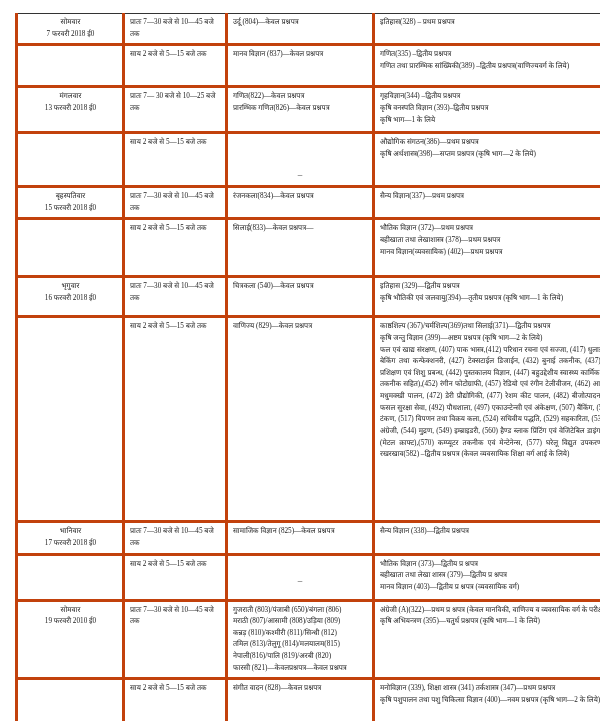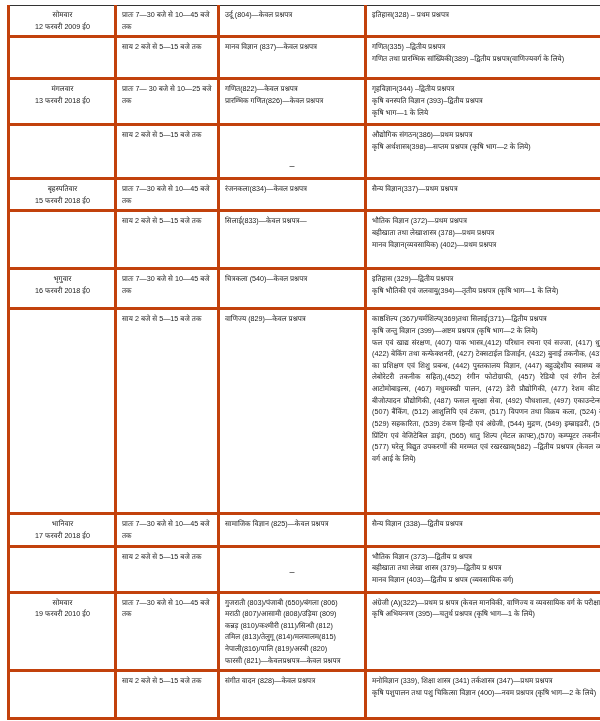--- a/index.html
+++ b/index.html
@@ -7,21 +7,22 @@
   body{
     width:600px;height:721px;
     font-family:"Liberation Sans","DejaVu Sans",sans-serif;
     color:#1a1a1a;
     overflow:hidden;
   }
   #sheet{
     width:512px;height:721px;
     position:relative;
     box-sizing:border-box;
-    padding:5px;
+    padding:13px;
+    font-family:Liberation Serif, serif;
   }
   table.tt{
     border-collapse:collapse;
     width:596px;
     margin:0 2px;
     table-layout:fixed;
   }
   table.tt td{
     border:3px solid #c2410c;
     vertical-align:top;
@@ -47,21 +48,21 @@
 </style>
 </head>
 <body>
 
 <div id="sheet">
   <table class="tt">
     <tbody id="tt-body">
         <tr class="grp-start" style="height: 28px;">
           <td class="c-day">
             <span class="dayname">सोमवार</span>
-            <span class="daydate">12 फरवरी 2009 ई0</span>
+            <span class="daydate">7 फरवरी 2018 ई0</span>
           </td>
           <td class="c-time">
             <span class="blk">प्रातः 7—30 बजे से 10—45 बजे तक</span>
           </td>
           <td class="c-sub1">
             <span class="blk">उर्दू (804)—केवल प्रश्नपत्र</span>
           </td>
           <td class="c-sub2">
             <span class="blk">इतिहास(328) – प्रथम प्रश्नपत्र</span>
           </td>

